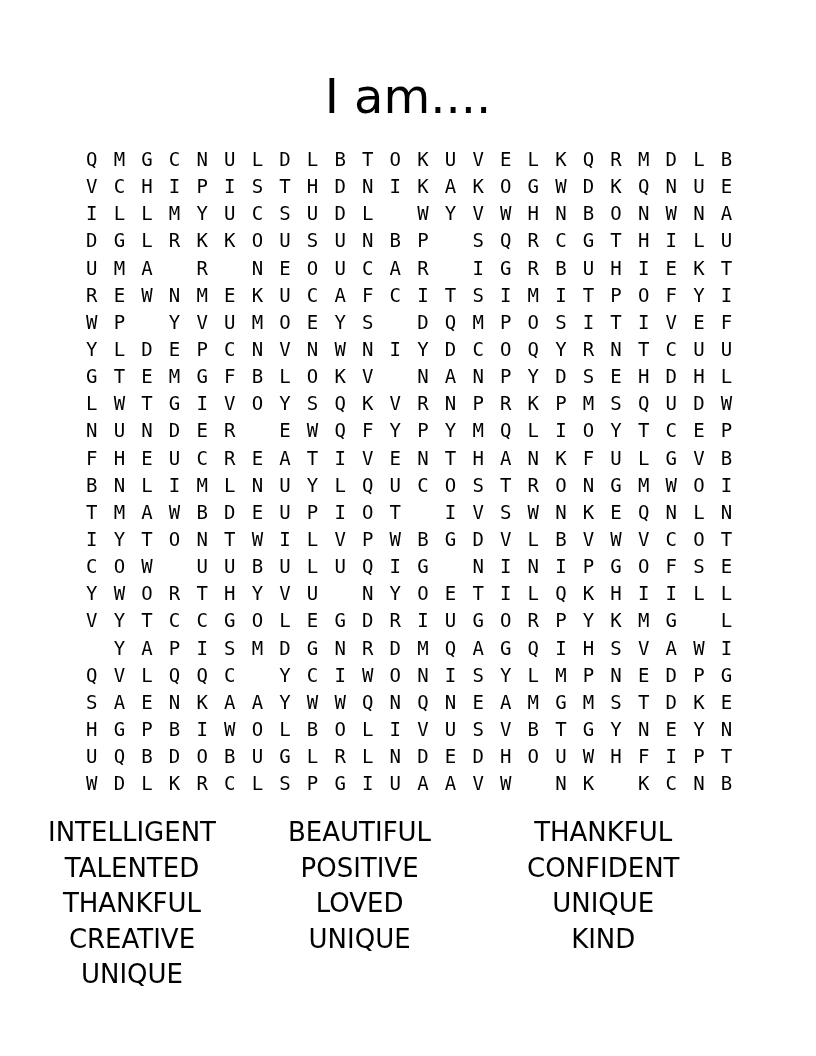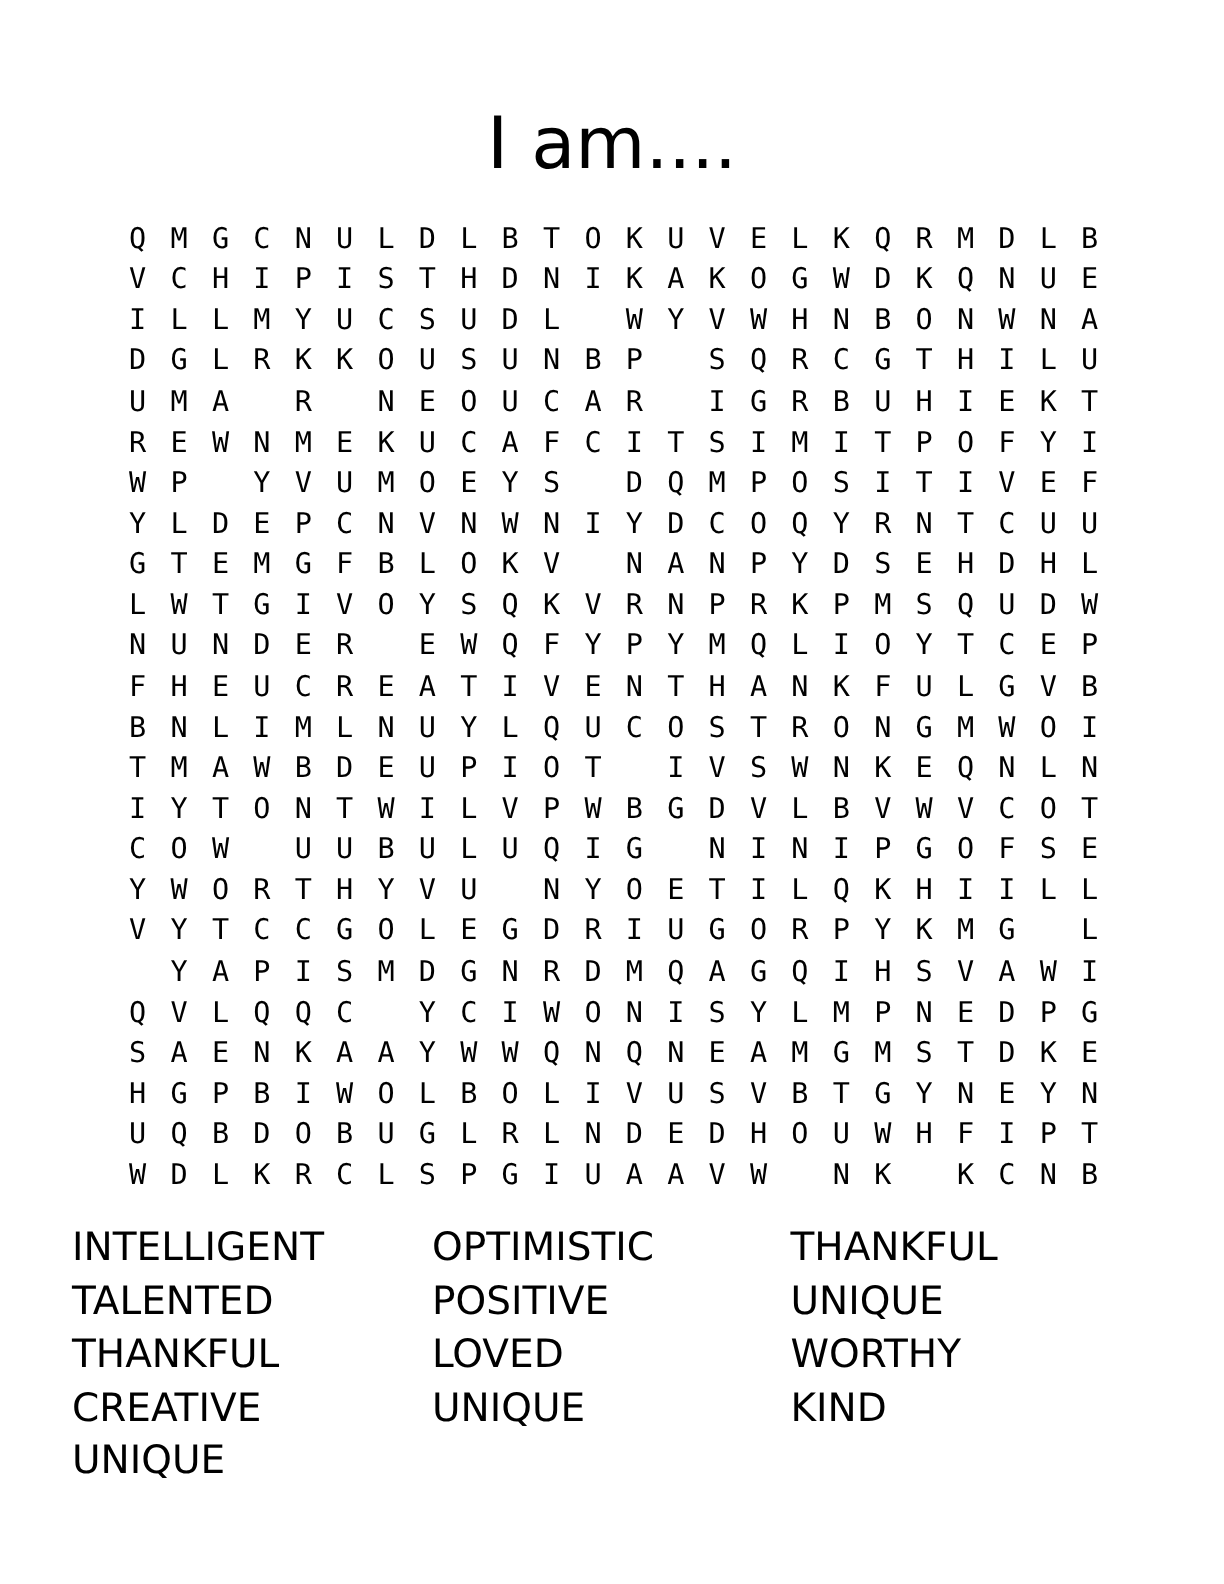--- a/index.html
+++ b/index.html
@@ -50,20 +50,21 @@
     flex: 0 0 27.6px;
   }
   .word-col {
     position: absolute;
     top: 779px;
     font-family: "DejaVu Sans", sans-serif;
     font-size: 26px;
     line-height: 35.6px;
     color: #000000;
     white-space: nowrap;
+    text-align: center;
   }
   .word-col-1 { left: 48px; }
   .word-col-2 { left: 288px; }
   .word-col-3 { left: 527px; }
   .word-item { display: block; }
 </style>
 </head>
 <body>
 
 <div class="page">
@@ -697,24 +698,24 @@
     </div>
 
   <div class="word-col word-col-1" id="word-col-0">
       <span class="word-item">INTELLIGENT</span>
       <span class="word-item">TALENTED</span>
       <span class="word-item">THANKFUL</span>
       <span class="word-item">CREATIVE</span>
       <span class="word-item">UNIQUE</span>
     </div>
   <div class="word-col word-col-2" id="word-col-1">
-      <span class="word-item">OPTIMISTIC</span>
+      <span class="word-item">BEAUTIFUL</span>
       <span class="word-item">POSITIVE</span>
       <span class="word-item">LOVED</span>
       <span class="word-item">UNIQUE</span>
     </div>
   <div class="word-col word-col-3" id="word-col-2">
       <span class="word-item">THANKFUL</span>
+      <span class="word-item">CONFIDENT</span>
       <span class="word-item">UNIQUE</span>
-      <span class="word-item">WORTHY</span>
       <span class="word-item">KIND</span>
     </div>
 </div>
 
 </body></html>

